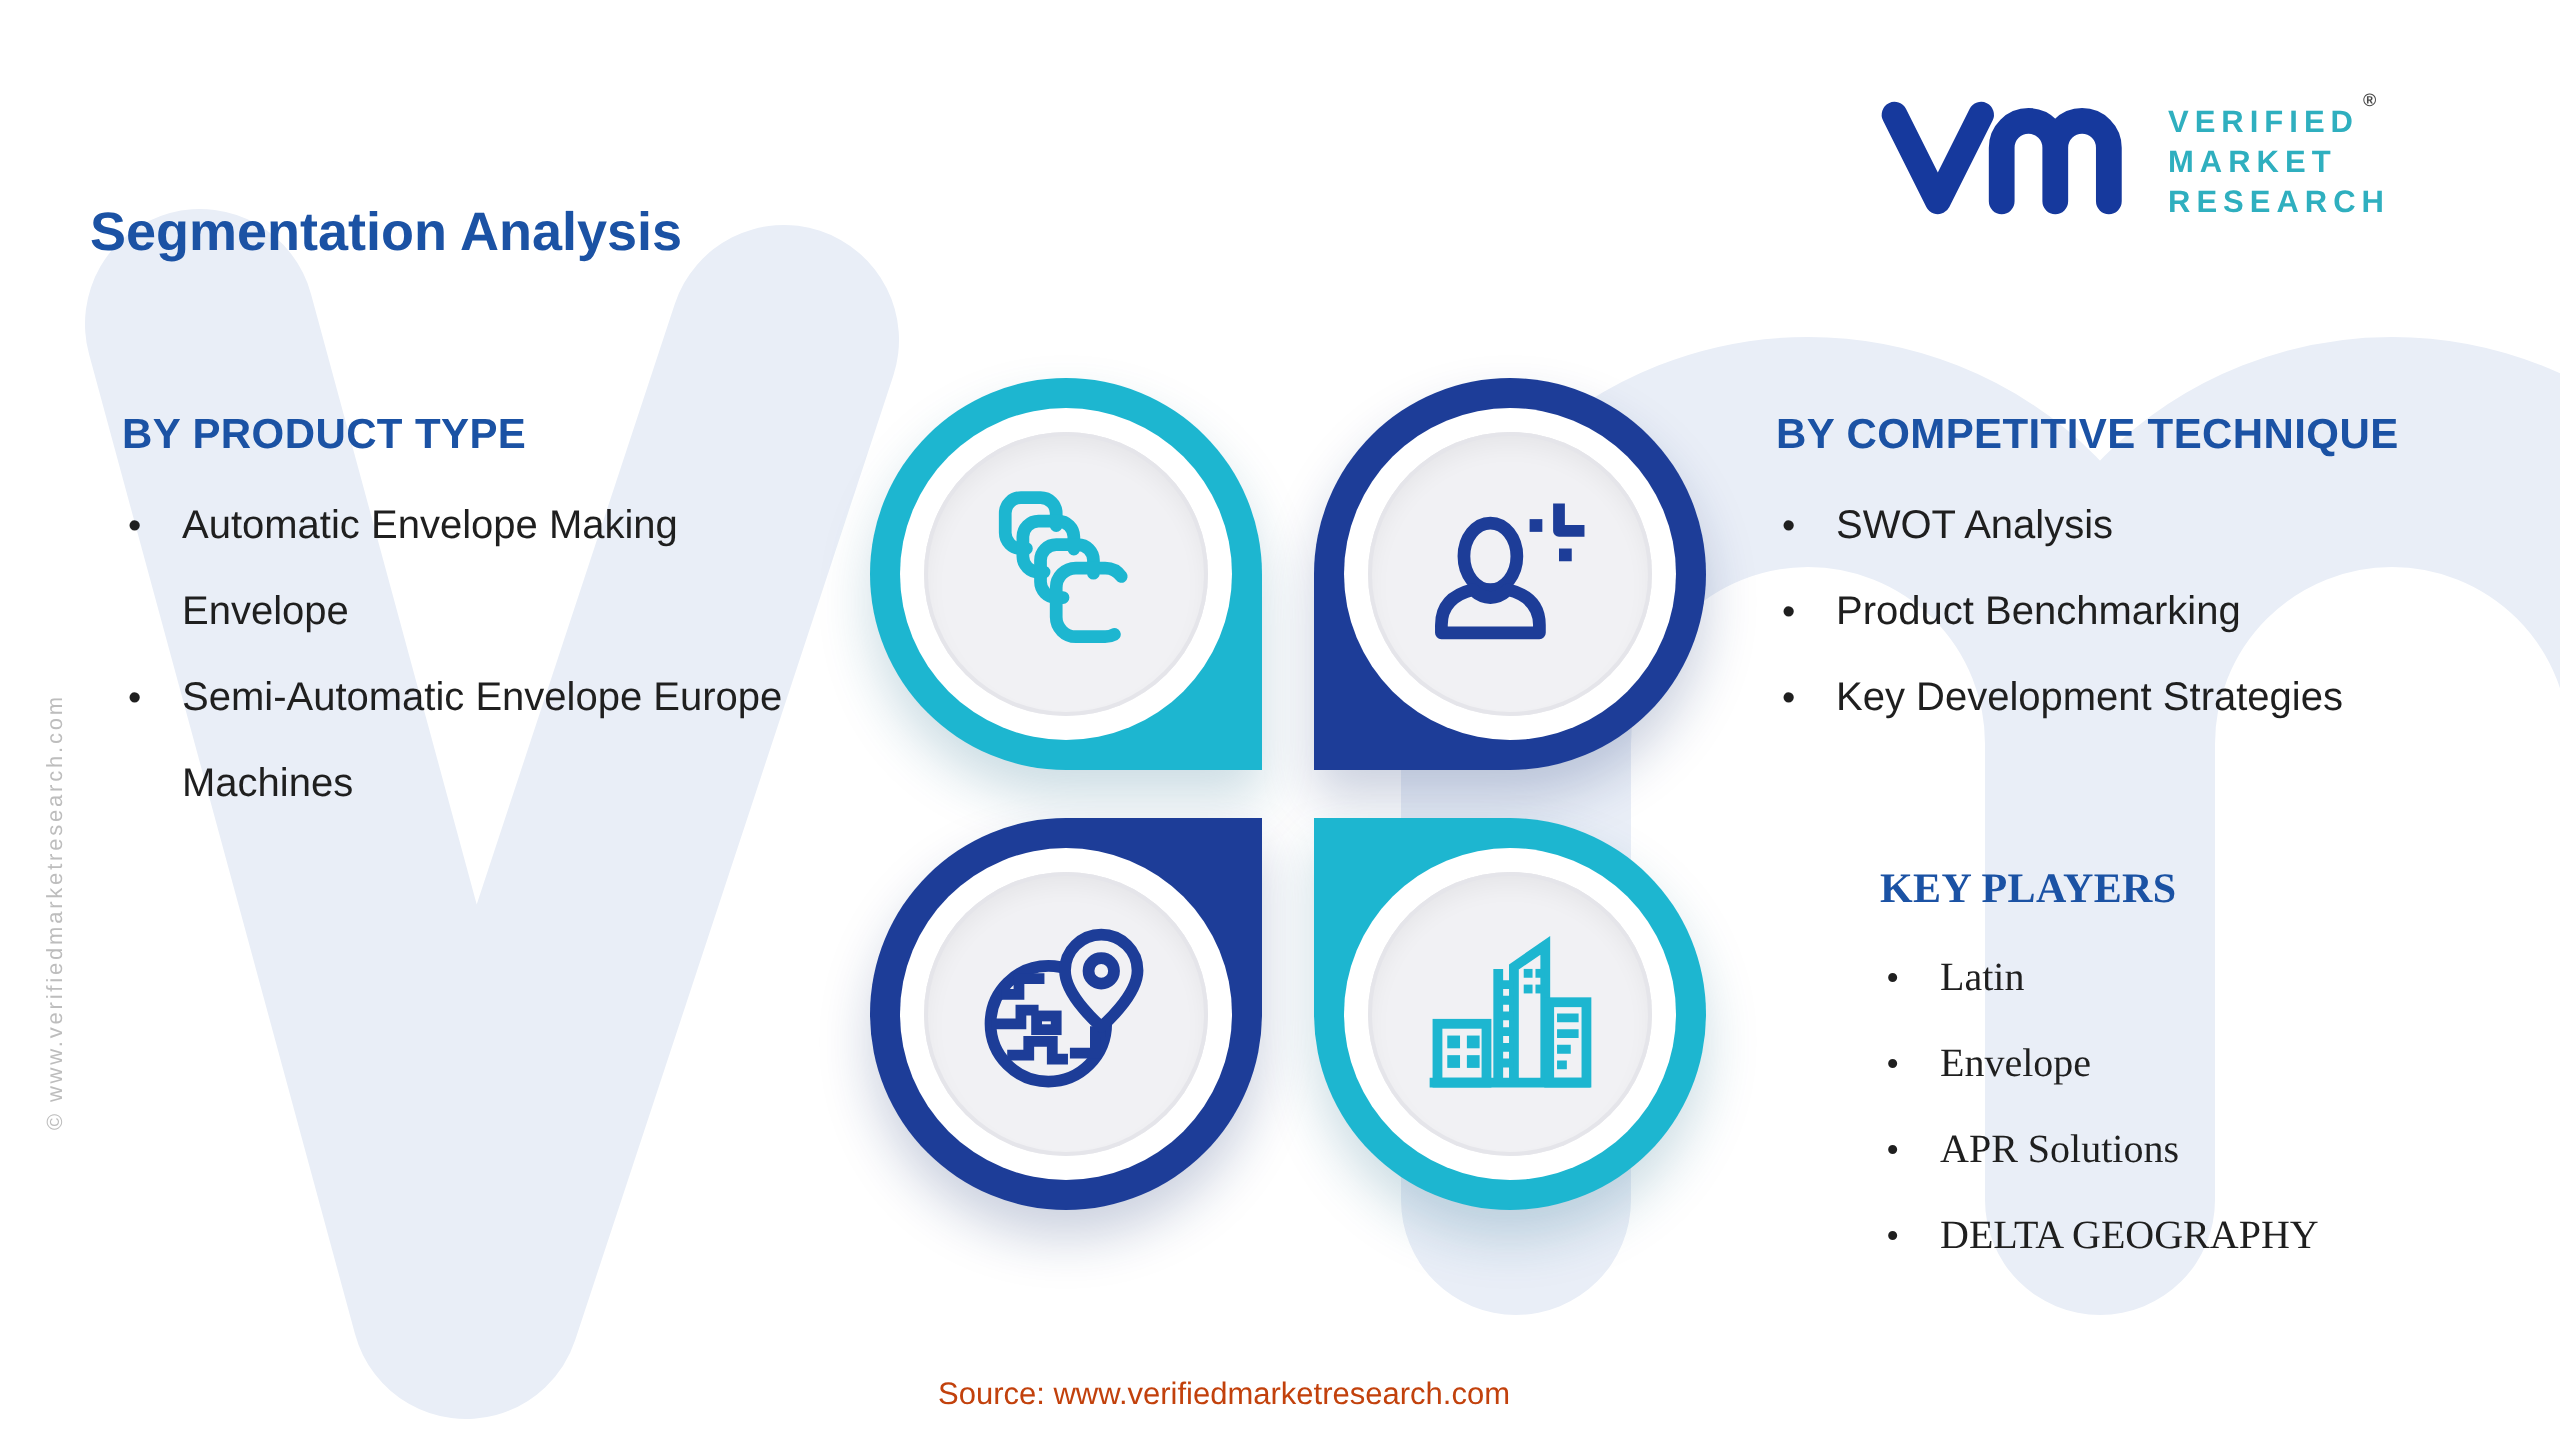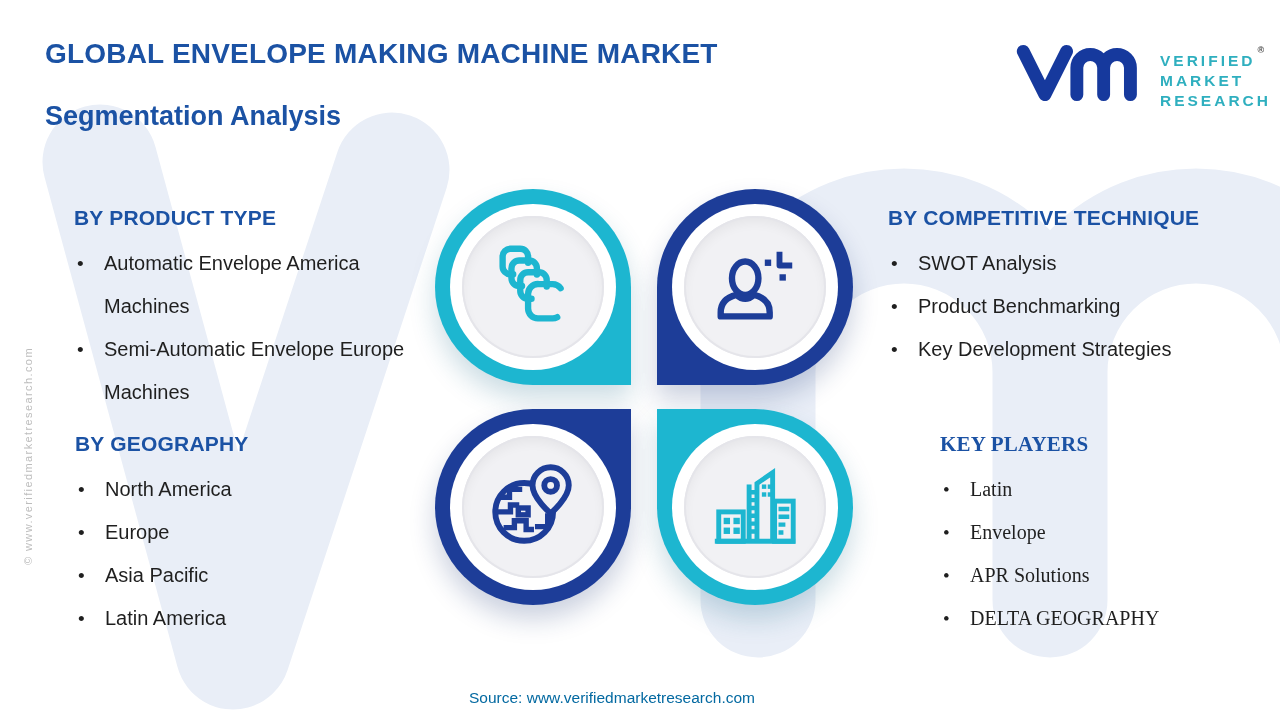--- a/index.html
+++ b/index.html
@@ -13,29 +13,29 @@
 
   
   .title-line1 {
     position:absolute; left:45px; top:38px; z-index:2; margin:0;
     font-size:28px; font-weight:700; letter-spacing:.2px; color:var(--accent-blue,#1b52a4);
   }
   .title-line2 {
     position:absolute; left:45px; top:101px; z-index:2; margin:0;
     font-size:27px; font-weight:700; color:var(--accent-blue,#1b52a4);
   }
-  .logo { position:absolute; left:1014px; top:34px; z-index:2; display:flex; align-items:center; }
+  .logo { position:absolute; left:938px; top:34px; z-index:2; display:flex; align-items:flex-end; }
   .logo-mark { width:136px; height:66px; color:var(--logo-navy,#16399d); }
   .logo-text { margin-left:10px; margin-top:6px; color:var(--logo-teal,#2fafbf);
     font-size:15.5px; font-weight:700; letter-spacing:3px; line-height:20px; white-space:nowrap; }
   .logo-reg { font-size:9px; color:#4a4a4a; vertical-align:13px; letter-spacing:0; margin-left:2px; }
 
   
   .sec { position:absolute; z-index:2; }
-  .sec-product { left:74px;  top:204px; width:340px; }
+  .sec-product { left:61px;  top:204px; width:340px; }
   .sec-geo     { left:75px;  top:430px; width:340px; }
   .sec-comp    { left:888px; top:204px; width:372px; }
   .sec-players { left:940px; top:430px; width:372px;font-family:Liberation Serif, serif; }
   .sec h2 { margin:0; font-size:21px; font-weight:700; color:var(--accent-blue,#1b52a4); line-height:28px; letter-spacing:.2px; }
   .sec ul { list-style:none; margin:10px 0 0 0; padding:0; }
   .sec li { position:relative; padding-left:30px; font-size:20px; line-height:43px; color:var(--body-text,#1f1f1f); }
   .sec li::before { content:"\2022"; position:absolute; left:3px; top:0; font-size:19px; color:var(--body-text,#1f1f1f); }
 
   
   .bubble { position:absolute; width:196px; height:196px; z-index:1; }
@@ -46,71 +46,61 @@
   .bubble-white { position:absolute; inset:15px; background:#ffffff; border-radius:50%; }
   .bubble-disc  { position:absolute; inset:27px; background:var(--disc,#f1f1f4); border-radius:50%;
     box-shadow:inset 0 0 0 2px #e5e5ea, inset 0 6px 12px rgba(0,0,0,.05);
     display:flex; align-items:center; justify-content:center; }
   .glyph { width:98px; height:98px; display:block; }
   .glyph-teal { color:var(--teal,#1db6d0); }
   .glyph-navy { color:var(--navy,#1d3d98); }
 
   
   .source-line { position:absolute; left:612px; top:689px; transform:translateX(-50%); z-index:2;
-    font-size:15.5px; color:#0369a1; white-space:nowrap; }
+    font-size:15.5px; color:#c2410c; white-space:nowrap; }
   .side-copyright { position:absolute; left:22px; top:565px; z-index:2;
     transform:rotate(-90deg); transform-origin:0 0;
     font-size:11px; letter-spacing:1.4px; color:var(--muted,#bdbdbd); white-space:nowrap; }
 </style>
 </head>
 <body>
 
 <div class="canvas" style="--accent-blue: #1b52a4; --navy: #1d3d98; --teal: #1db6d0; --logo-navy: #16399d; --logo-teal: #2fafbf; --watermark: #e9eef7; --disc: #f1f1f4; --body-text: #1f1f1f; --muted: #bdbdbd;">
 
   <svg class="watermark" viewBox="0 0 1280 720" preserveAspectRatio="none" aria-hidden="true">
     <g fill="none" stroke="currentColor" stroke-width="115" stroke-linecap="round" stroke-linejoin="round">
       <path d="M100,162 L233,652 L392,170"></path>
       <path d="M758,600 V372 A146,146 0 0 1 1050,372 V600 M1050,372 A146,146 0 0 1 1342,372 V600"></path>
     </g>
   </svg>
 
-  <h1 class="title-line1">GLOBAL ENVELOPE MAKING MACHINE MARKET</h1>
   <h2 class="title-line2">Segmentation Analysis</h2>
 
   <div class="logo">
     <svg class="logo-mark" viewBox="0 0 132 64" aria-hidden="true">
       <g fill="none" stroke="currentColor" stroke-width="12.5" stroke-linecap="round" stroke-linejoin="round">
         <path d="M9,11 L30,53 L51,11"></path>
         <path d="M61,53 V27 A13,13 0 0 1 87,27 V53 M87,27 A13,13 0 0 1 113,27 V53"></path>
       </g>
     </svg>
     <div class="logo-text">
       <div><span>VERIFIED</span><span class="logo-reg">®</span></div>
       <div>MARKET</div>
       <div>RESEARCH</div>
     </div>
   </div>
 
   <section class="sec sec-product">
     <h2>BY PRODUCT TYPE</h2>
     <ul>
-      <li>Automatic Envelope America Machines</li>
+      <li>Automatic Envelope Making Envelope</li>
       <li>Semi-Automatic Envelope Europe Machines</li>
     </ul>
   </section>
 
-  <section class="sec sec-geo">
-    <h2>BY GEOGRAPHY</h2>
-    <ul>
-      <li>North America</li>
-      <li>Europe</li>
-      <li>Asia Pacific</li>
-      <li>Latin America</li>
-    </ul>
-  </section>
 
   <section class="sec sec-comp">
     <h2>BY COMPETITIVE TECHNIQUE</h2>
     <ul>
       <li>SWOT Analysis</li>
       <li>Product Benchmarking</li>
       <li>Key Development Strategies</li>
     </ul>
   </section>
 

